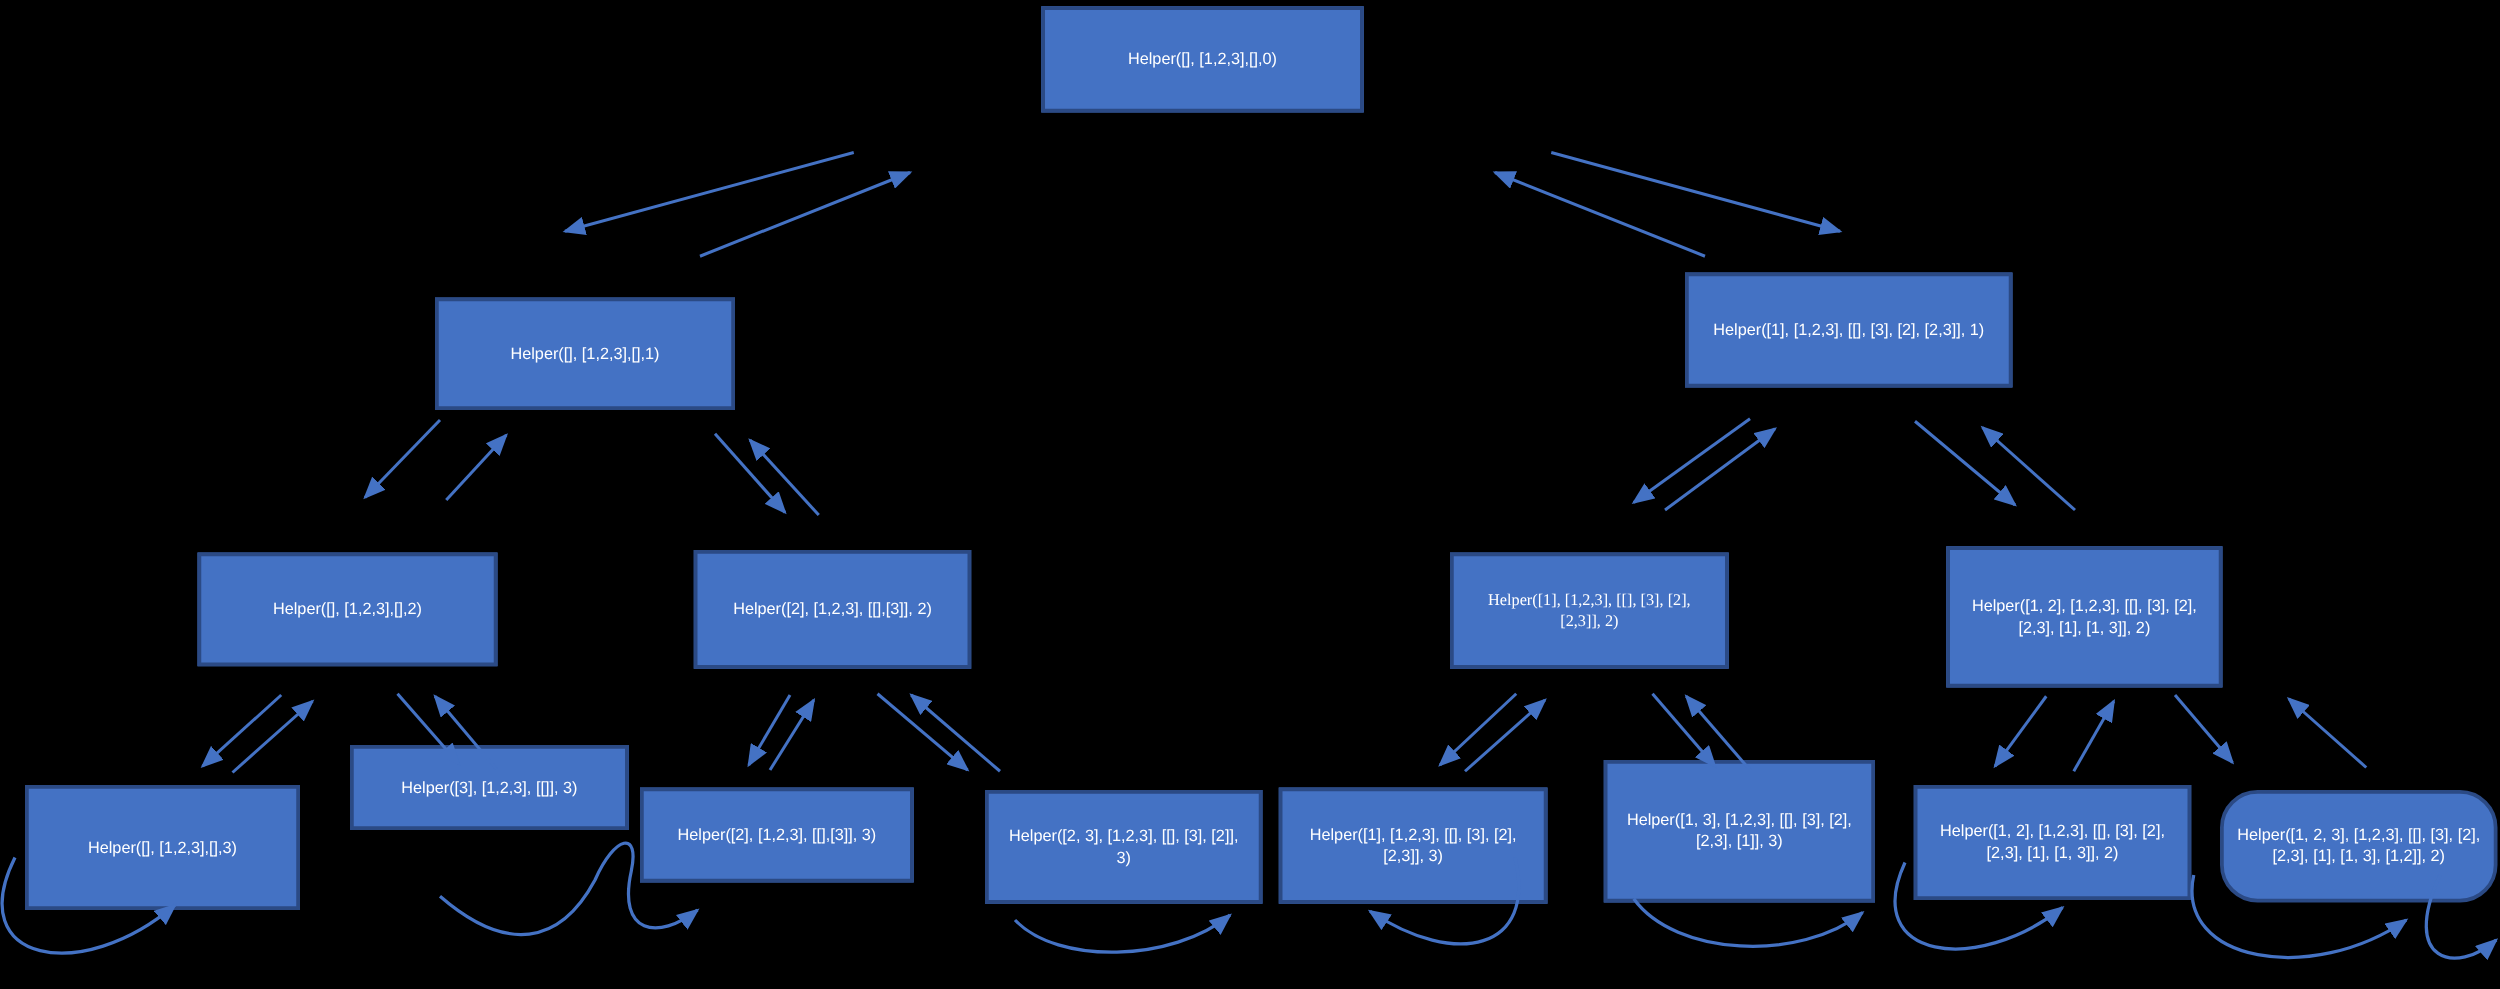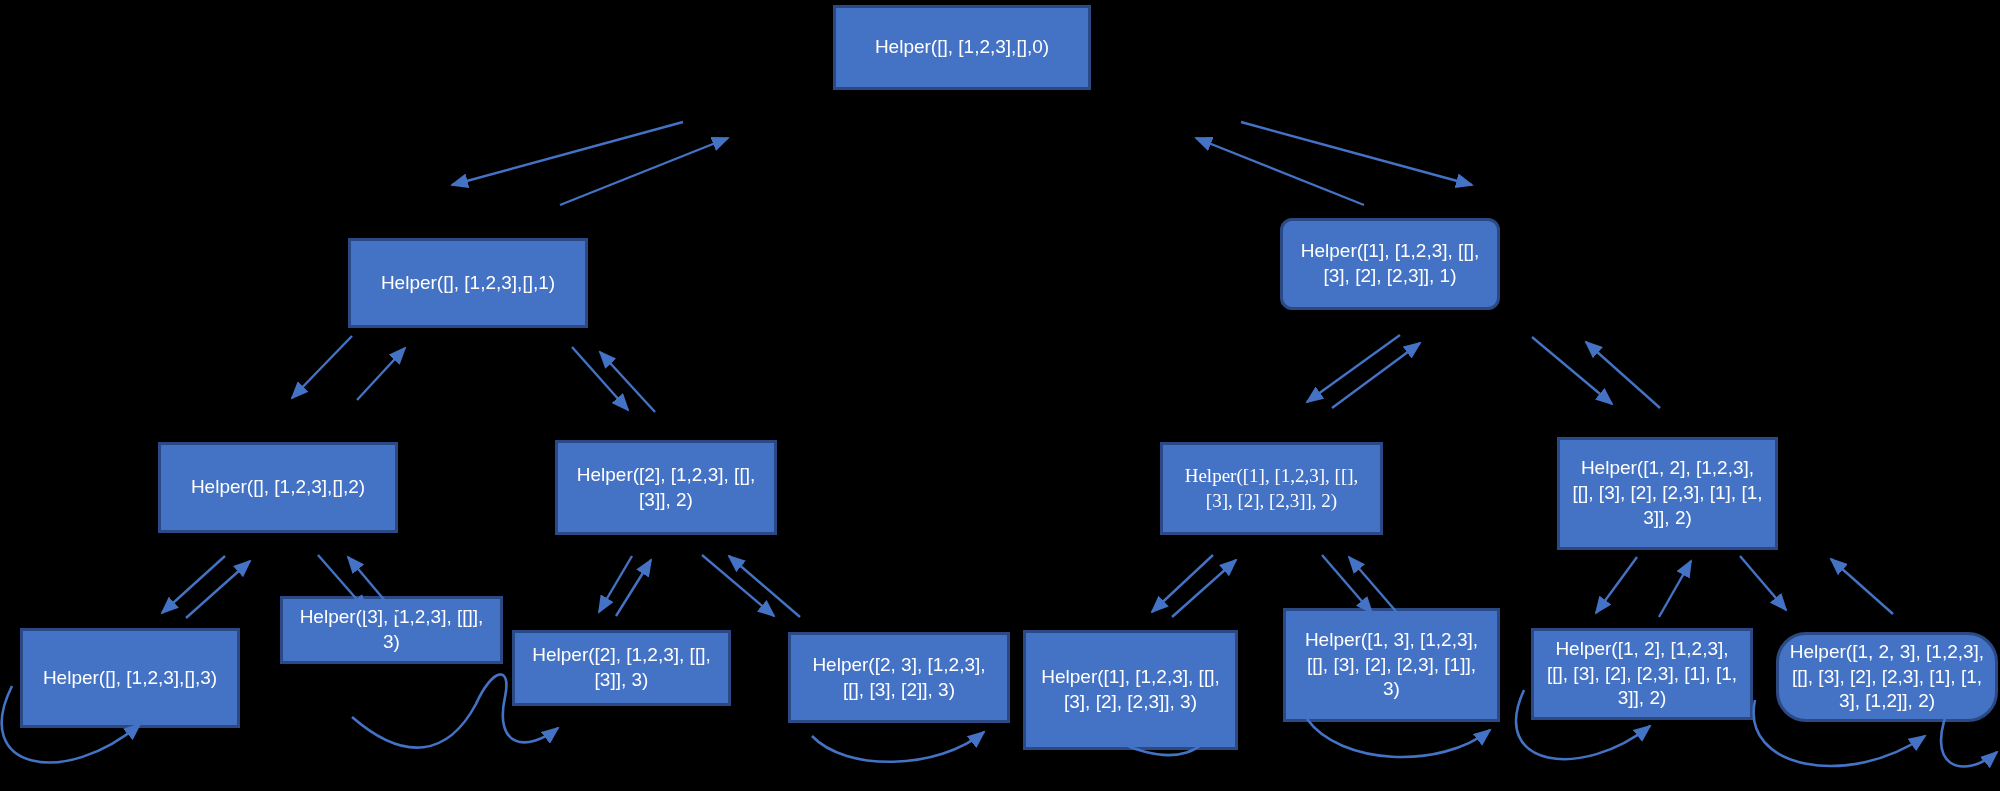--- a/index.html
+++ b/index.html
@@ -18,51 +18,51 @@
     font-family:"Liberation Sans", sans-serif;
   }
   .node{
     position:absolute;
     box-sizing:border-box;
     background:var(--node-fill);
     border:3px solid var(--node-border);
     color:var(--node-text);
     display:flex;align-items:center;justify-content:center;
     text-align:center;
-    font-size:19px;line-height:1.3;
+    font-size:13px;line-height:1.3;
     padding:2px 10px;
     z-index:1;
   }
   svg.arrow-layer{
     position:absolute;left:0;top:0;z-index:2;pointer-events:none;
   }
   .arrow{stroke:var(--arrow);stroke-width:2.4;fill:none;}
   .loop{stroke:var(--arrow);stroke-width:2.6;fill:none;}
   .ah{fill:var(--arrow);}
 </style>
 </head>
 <body>
 
 <div id="stage">
 
   <div class="node" style="left:833px;top:5px;width:258px;height:85px;">Helper([], [1,2,3],[],0)</div>
 
   <div class="node" style="left:348px;top:222px;width:240px;height:90px;margin-top:16px;">Helper([], [1,2,3],[],1)</div>
-  <div class="node" style="left:1280px;top:218px;width:220px;height:92px;border-radius:12px;">Helper([1], [1,2,3], [[], [3], [2], [2,3]], 1)</div>
+  <div class="node" style="left:1348px;top:218px;width:262px;height:92px;">Helper([1], [1,2,3], [[], [3], [2], [2,3]], 1)</div>
 
   <div class="node" style="left:158px;top:442px;width:240px;height:91px;">Helper([], [1,2,3],[],2)</div>
   <div class="node" style="left:555px;top:440px;width:222px;height:95px;">Helper([2], [1,2,3], [[],[3]], 2)</div>
   <div class="node" style="left:1160px;top:442px;width:223px;height:93px;font-family:Liberation Serif, serif;">Helper([1], [1,2,3], [[], [3], [2], [2,3]], 2)</div>
   <div class="node" style="left:1557px;top:437px;width:221px;height:113px;">Helper([1, 2], [1,2,3], [[], [3], [2], [2,3], [1], [1, 3]], 2)</div>
 
   <div class="node" style="left:20px;top:628px;width:220px;height:100px;">Helper([], [1,2,3],[],3)</div>
   <div class="node" style="left:280px;top:596px;width:223px;height:68px;">Helper([3], [1,2,3], [[]], 3)</div>
   <div class="node" style="left:512px;top:630px;width:219px;height:76px;">Helper([2], [1,2,3], [[],[3]], 3)</div>
   <div class="node" style="left:788px;top:632px;width:222px;height:91px;">Helper([2, 3], [1,2,3], [[], [3], [2]], 3)</div>
-  <div class="node" style="left:1023px;top:630px;width:215px;height:120px;">Helper([1], [1,2,3], [[], [3], [2], [2,3]], 3)</div>
+  <div class="node" style="left:1023px;top:630px;width:215px;height:93px;">Helper([1], [1,2,3], [[], [3], [2], [2,3]], 3)</div>
   <div class="node" style="left:1283px;top:608px;width:217px;height:114px;">Helper([1, 3], [1,2,3], [[], [3], [2], [2,3], [1]], 3)</div>
   <div class="node" style="left:1531px;top:628px;width:222px;height:92px;">Helper([1, 2], [1,2,3], [[], [3], [2], [2,3], [1], [1, 3]], 2)</div>
   <div class="node" style="left:1776px;top:632px;width:222px;height:90px;border-radius:30px;">Helper([1, 2, 3], [1,2,3], [[], [3], [2], [2,3], [1], [1, 3], [1,2]], 2)</div>
 
   <svg class="arrow-layer" width="2000" height="791" viewBox="0 0 2000 791">
     <defs>
       <marker id="ah" markerUnits="userSpaceOnUse" markerWidth="19" markerHeight="15" refX="16" refY="7.5" orient="auto">
         <path class="ah" d="M0,0 L18,7.5 L0,15 Z"></path>
       </marker>
     </defs>

